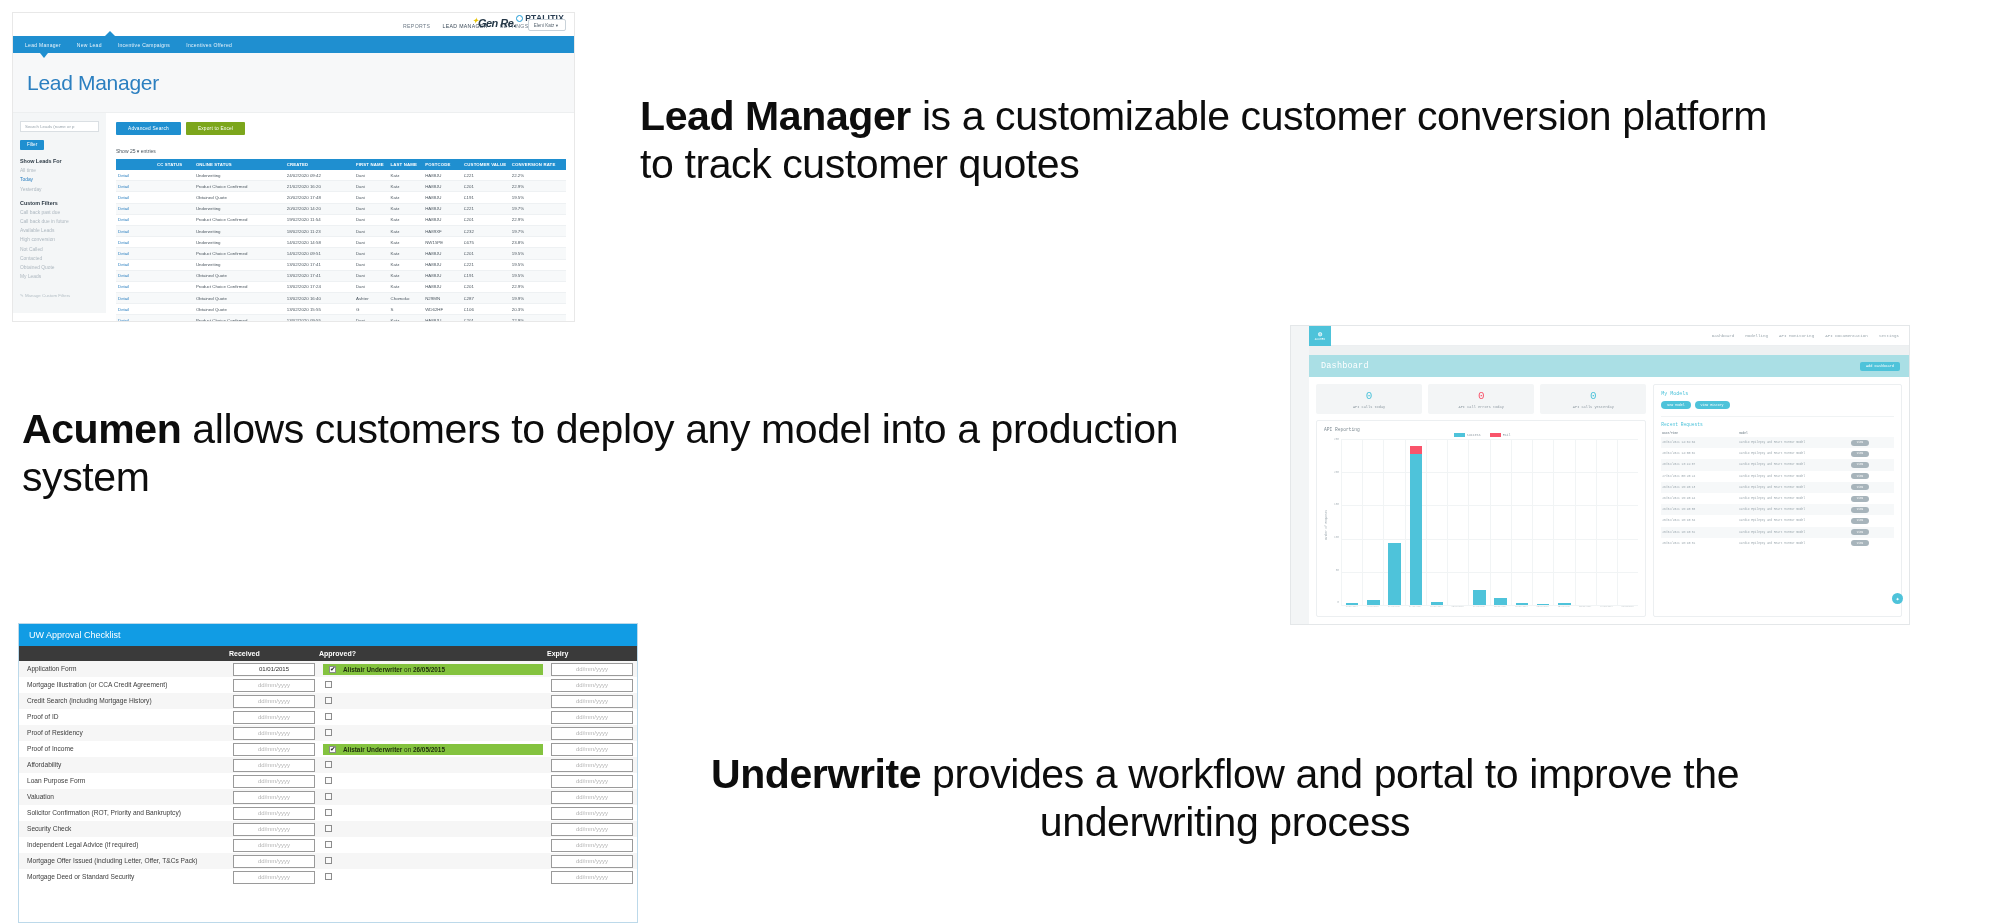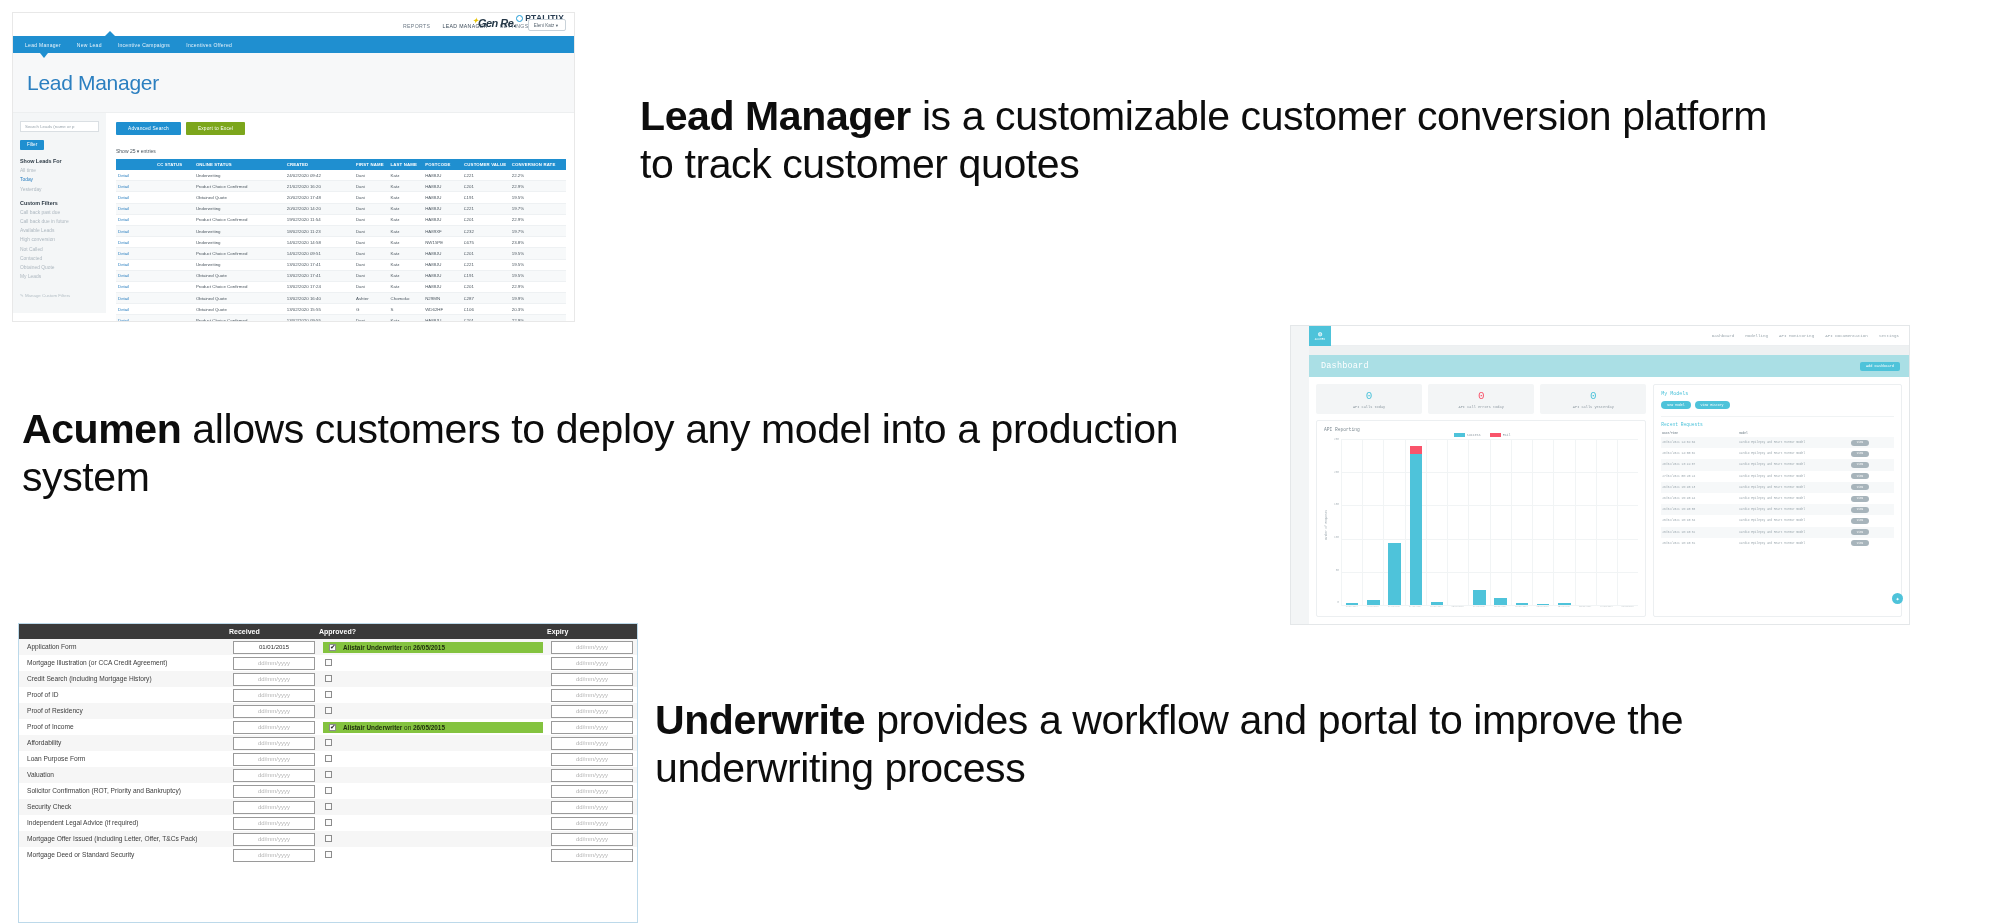--- a/index.html
+++ b/index.html
@@ -720,20 +720,21 @@
               </tr>
             </tbody>
         </table>
       </div>
     </div>
   </div>
   <div class="ac-fab">✦</div>
 </div>
 
 <div id="underwrite">
+  <div class="uw-head">UW Approval Checklist</div>
   <div class="uw-colhead">
     <div class="uw-c1"></div>
     <div class="uw-c2">Received</div>
     <div class="uw-c3">Approved?</div>
     <div class="uw-c4">Expiry</div>
   </div>
   <div id="uw-rows">
       <div class="uw-row">
         <div class="uw-c1 lbl">Application Form</div>
         <div class="uw-c2">
@@ -904,15 +905,15 @@
         <div class="uw-c3">
           <div class="uw-empty"><span class="uw-cbx"></span></div>
         </div>
         <div class="uw-c4">
           <div class="uw-input">dd/mm/yyyy</div>
         </div>
       </div>
     </div>
 </div>
 
-<div class="callout" id="callout-underwrite" style="left:655px; top:696px; width:1140px;">
+<div class="callout" id="callout-underwrite" style="left:655px; top:750px; width:1140px;text-align:center;">
   <b>Underwrite</b><span> provides a workflow and portal to improve the underwriting process</span>
 </div>
 
 </body></html>

